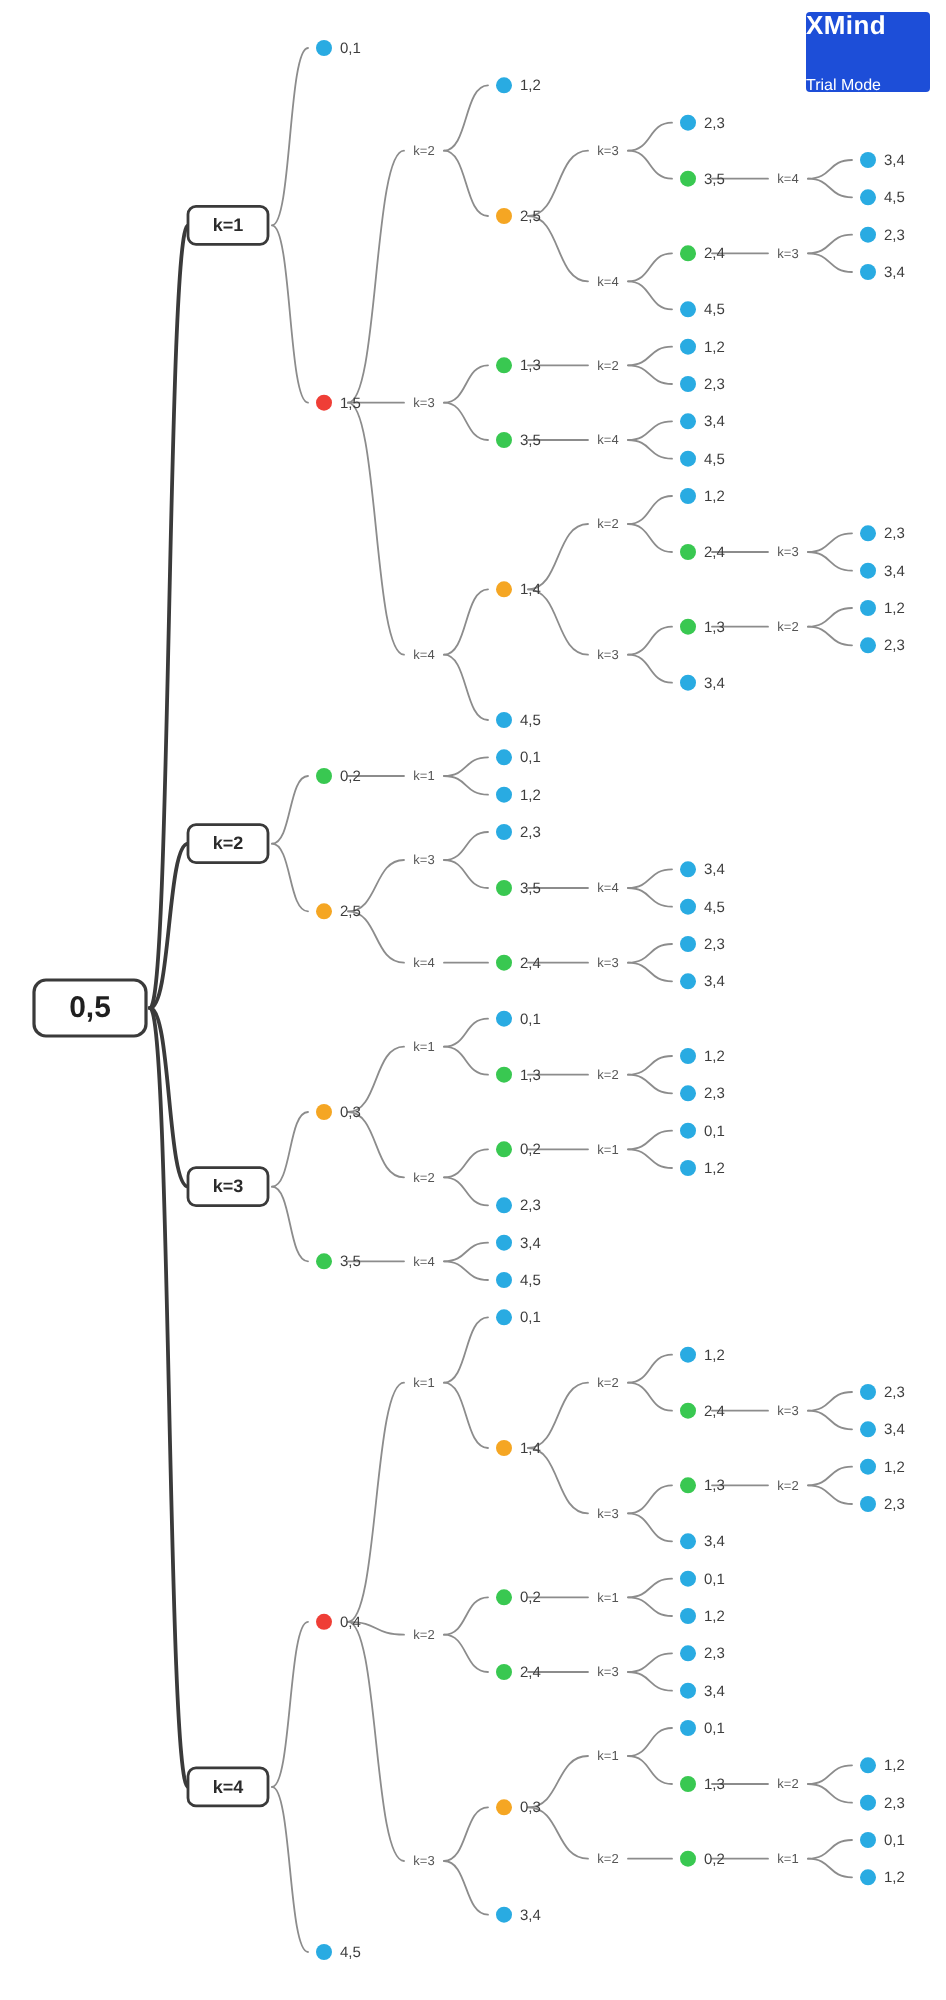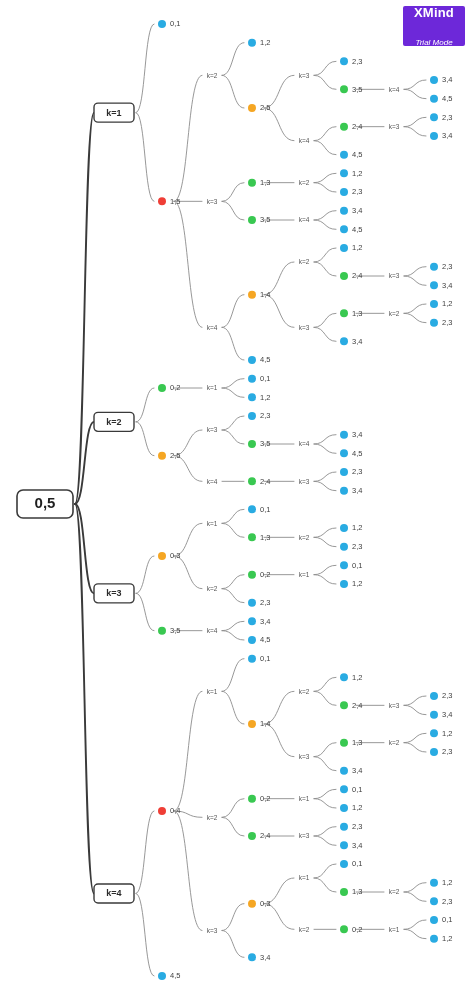--- a/index.html
+++ b/index.html
@@ -1,23 +1,23 @@
 <!DOCTYPE html>
 <html><head>
 <meta charset="utf-8">
 <style>
   html,body{margin:0;padding:0;background:#ffffff;}
   body{width:473px;height:1000px;position:relative;overflow:hidden;
        font-family:"Liberation Sans",sans-serif;}
   #canvas{position:absolute;left:0;top:0;width:473px;height:1000px;}
   .wm{position:absolute;right:8px;top:6px;width:62px;height:40px;
-      background:#6d28d9;border-radius:2px;display:flex;flex-direction:column;
-      align-items:center;justify-content:center;line-height:1;}
+      background:#1d4ed8;border-radius:2px;display:flex;flex-direction:column;
+      align-items:flex-start;justify-content:center;line-height:1;}
   .wm-t{color:#fff;font-size:13px;font-weight:bold;letter-spacing:.2px;}
-  .wm-s{color:#fff;font-size:8px;margin-top:20px;font-style:italic;}
+  .wm-s{color:#fff;font-size:8px;margin-top:20px;}
   text{font-family:"Liberation Sans",sans-serif;}
   .lbl{font-size:7.5px;fill:#3d3d3d;dominant-baseline:middle;}
   .klbl{font-size:6.5px;fill:#555;dominant-baseline:middle;text-anchor:middle;}
   .boxtxt{font-size:9px;font-weight:bold;fill:#2b2b2b;dominant-baseline:middle;text-anchor:middle;}
   .roottxt{font-size:15px;font-weight:bold;fill:#1f1f1f;dominant-baseline:middle;text-anchor:middle;}
 </style>
 </head>
 <body>
 
 <svg id="canvas" viewBox="0 0 473 1000">

